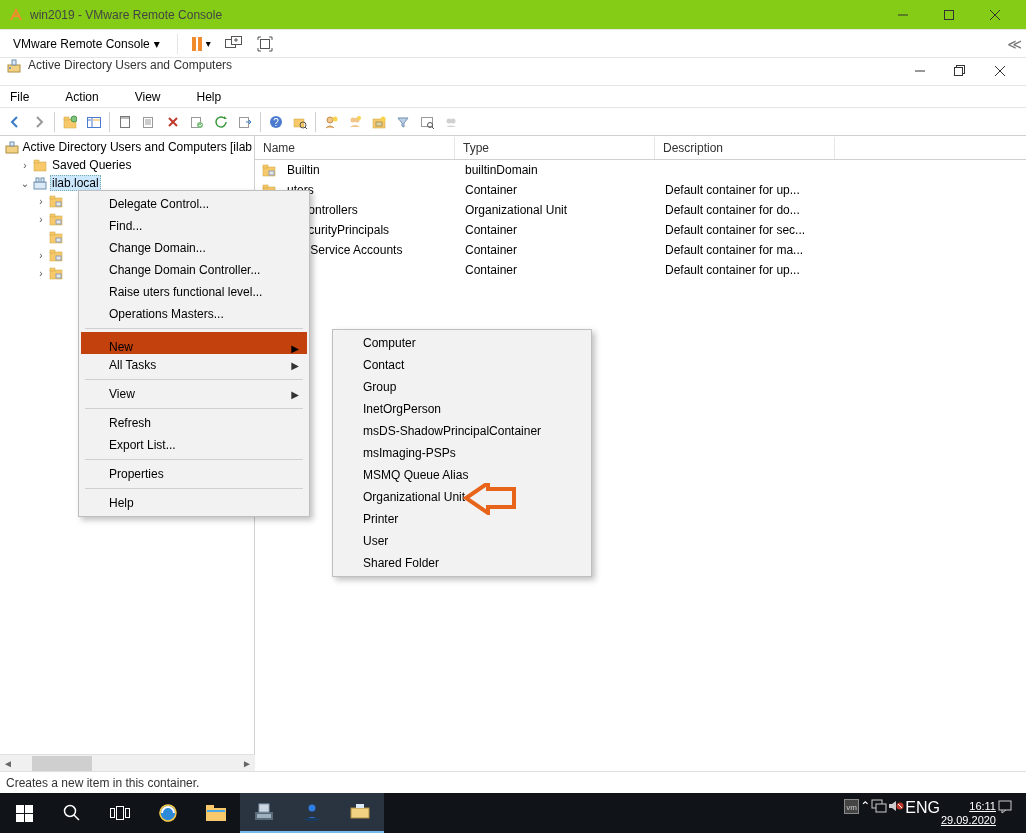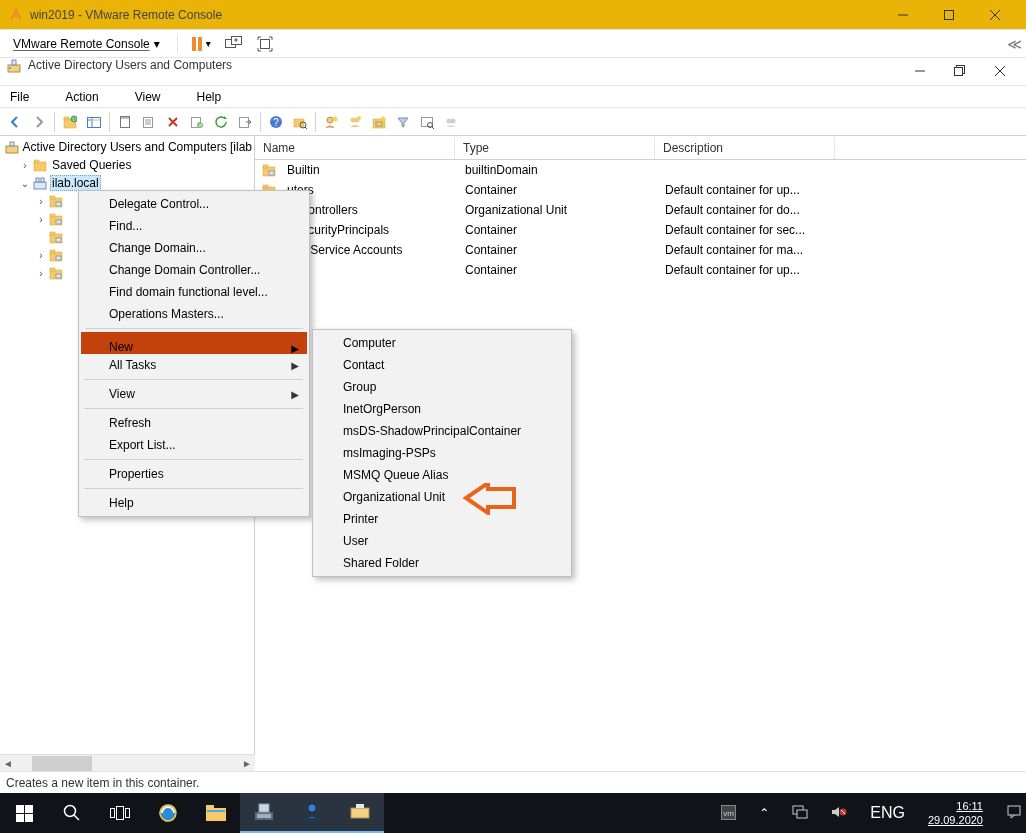--- a/index.html
+++ b/index.html
@@ -1,19 +1,19 @@
 <!DOCTYPE html>
 <html><head>
 <meta charset="utf-8">
 <style>
 * { box-sizing: border-box; margin: 0; padding: 0; font-family: "Segoe UI", Tahoma, sans-serif; }
 body { width: 1026px; height: 833px; background: #fff; font-size: 12px; overflow: hidden; position: relative; }
 
 
-.vmware-titlebar { height: 30px; display: flex; align-items: center; padding: 8px 8px; background: #eab308; border-bottom: 1px solid #e5e5e5; }
+.vmware-titlebar { height: 30px; display: flex; align-items: center; padding: 8px 8px; background: #84cc16; border-bottom: 1px solid #e5e5e5; }
 .vmware-titlebar .icon { width: 16px; height: 16px; margin-right: 6px; }
 .vmware-titlebar .title { flex: 0 0 auto; color: #444; }
 .vmware-titlebar .spacer { flex: 1; }
 .vmware-titlebar .winbtn { width: 46px; height: 30px; display: flex; align-items: center; justify-content: center; color: #333; }
 
 
 .vmware-toolbar { height: 28px; display: flex; align-items: center; padding: 0 6px; border-bottom: 1px solid #e5e5e5; gap: 6px; }
 .vmware-toolbar .ddl { display: flex; align-items: center; gap: 4px; padding: 2px 6px; border: 1px solid transparent; }
 .vmware-toolbar .sep { width: 1px; height: 20px; background: #e5e5e5; margin: 0 4px; }
 .vmware-toolbar .pause { display: flex; gap: 2px; }
@@ -75,21 +75,21 @@
 .ad-status { height:22px; border-top:1px solid #e0e0e0; display:flex; align-items:center; padding:0 6px; color:#333; background:#fff; position:absolute; bottom:40px; left:0; right:0; }
 .hscroll { height:17px; position:absolute; bottom:62px; left:0; width:255px; background:#f0f0f0; border-top:1px solid #e0e0e0; display:flex; align-items:center; }
 .hscroll .thumb { width:60px; height:15px; background:#cfcfcf; margin-left:16px; }
 .hscroll .arrowL,.hscroll .arrowR { width:16px; height:15px; background:#f0f0f0; display:flex; align-items:center; justify-content:center; color:#666; font-size:10px; }
 .hscroll .arrowR { margin-left:auto; }
 
 
 .taskbar { position:absolute; bottom:0; left:0; right:0; height:40px; background:#101318; display:flex; align-items:center; color:#fff; }
 .taskbar .tb { width:48px; height:40px; display:flex; align-items:center; justify-content:center; }
 .taskbar .tb.active { background:#2a3340; border-bottom:2px solid #76b9ed; }
-.taskbar .tray { margin-left:auto; display:flex; align-items:center; gap:23px; padding-right:4px; font-size:11px; }
+.taskbar .tray { margin-left:auto; display:flex; gap:1px; padding-right:13px; font-size:11px; }
 .taskbar .clock { text-align:right; line-height:14px;text-decoration:underline; }
 
 
 .anno-arrow { position:absolute; pointer-events:none; }
 
 
 .folder { fill:#f7c96b; stroke:#caa43a; stroke-width:.5; }
 .ad-folder-badge { fill:#e8e8e8; stroke:#8aa0b8; }
 
 </style>
@@ -117,21 +117,21 @@
   <div class="winbtn">
       <svg width="10" height="10">
         <line x1="0" y1="0" x2="10" y2="10" stroke="#333"></line>
         <line x1="10" y1="0" x2="0" y2="10" stroke="#333"></line>
       </svg>
     </div>
 </div>
 
 <div class="vmware-toolbar">
   <div class="ddl">
-    <span style="text-decoration:underline; text-decoration-color:#666; text-underline-offset:2px;"><span>VMware Remote Console</span></span>
+    <span style="text-decoration-color:#666; text-underline-offset:2px;"><span>VMware Remote Console</span></span>
     <span>▾</span>
   </div>
   <div class="sep"></div>
   <div class="tbtn">
     <div class="pause">
         <div class="bar"></div>
         <div class="bar"></div>
       </div>
     <span style="margin-left:4px; font-size:10px;">▾</span>
   </div>
@@ -494,21 +494,21 @@
 
 <div class="ad-status">
   <span>Creates a new item in this container.</span>
 </div>
 
 <div class="ctxmenu" style="left:78px; top:190px; width:232px;">
   <div class="row">Delegate Control...</div>
   <div class="row">Find...</div>
   <div class="row">Change Domain...</div>
   <div class="row">Change Domain Controller...</div>
-  <div class="row">Find domain functional level...</div>
+  <div class="row">Raise uters functional level...</div>
   <div class="row">Operations Masters...</div>
   <div class="row sep"></div>
   <div class="row hl">
       <span>New</span>
       <span class="arrow">▶</span>
     </div>
   <div class="row">
       <span>All Tasks</span>
       <span class="arrow">▶</span>
     </div>
@@ -519,21 +519,21 @@
     </div>
   <div class="row sep"></div>
   <div class="row">Refresh</div>
   <div class="row">Export List...</div>
   <div class="row sep"></div>
   <div class="row">Properties</div>
   <div class="row sep"></div>
   <div class="row">Help</div>
 </div>
 
-<div class="ctxmenu" style="left:312px; top:329px; width:260px;">
+<div class="ctxmenu" style="left:332px; top:329px; width:260px;">
   <div class="row">Computer</div>
   <div class="row">Contact</div>
   <div class="row">Group</div>
   <div class="row">InetOrgPerson</div>
   <div class="row">msDS-ShadowPrincipalContainer</div>
   <div class="row">msImaging-PSPs</div>
   <div class="row">MSMQ Queue Alias</div>
   <div class="row">Organizational Unit</div>
   <div class="row">Printer</div>
   <div class="row">User</div>

